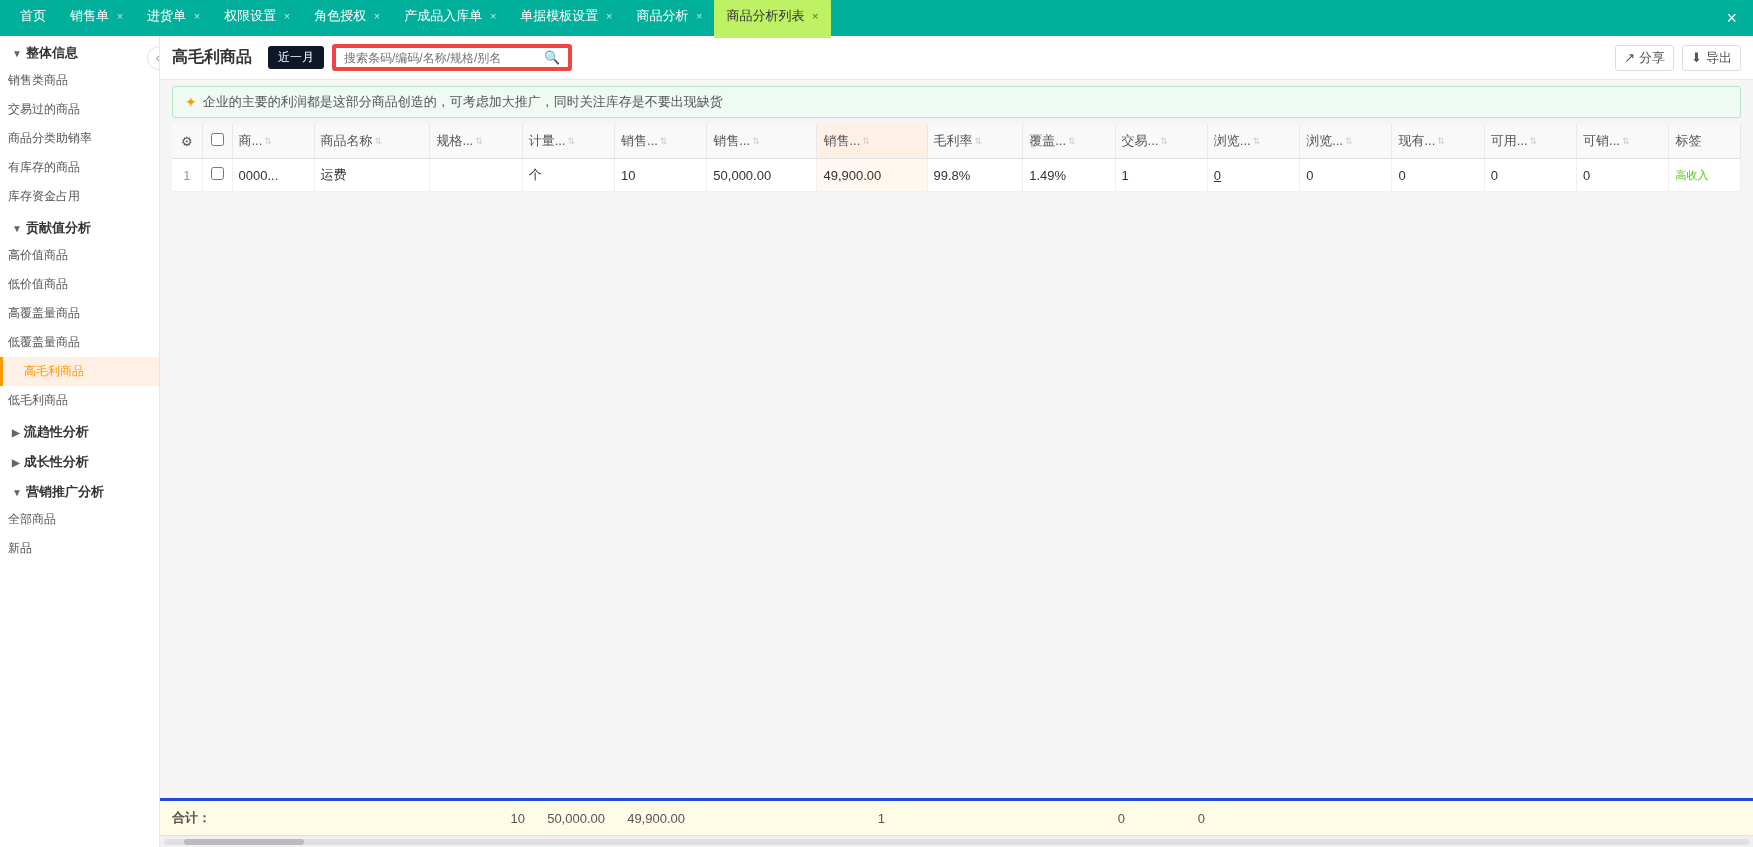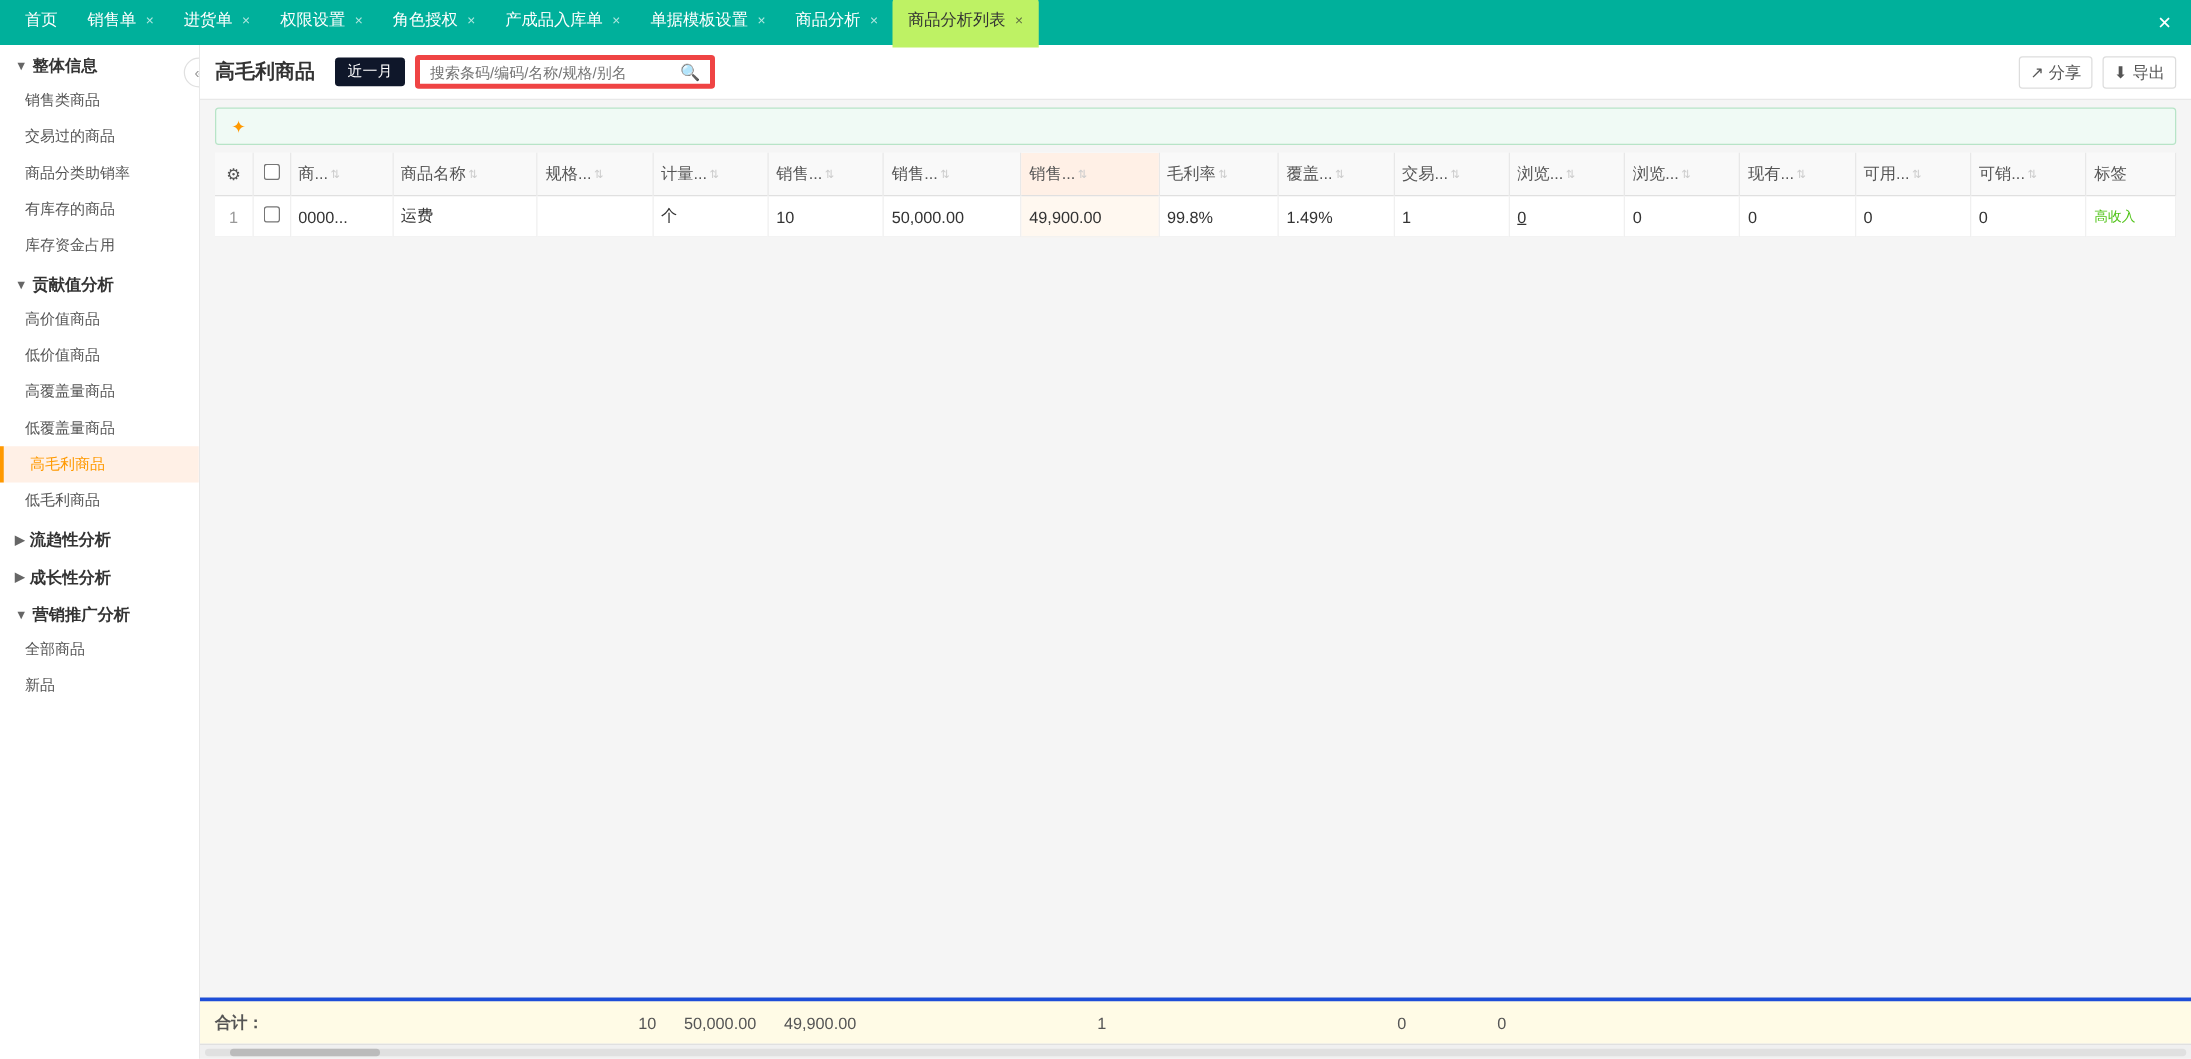--- a/index.html
+++ b/index.html
@@ -79,21 +79,21 @@
       display: flex;
       align-items: center;
       cursor: pointer;
     }
     .sidebar-section-header .arrow {
       font-size: 10px;
       margin-right: 4px;
       color: #666;
     }
     .sidebar-item {
-      padding: 6px 12px 6px 20px;
+      padding: 6px 12px 6px 8px;
       color: #555;
       cursor: pointer;
       font-size: 12px;
     }
     .sidebar-item.active {
       background: #fff0e6;
       color: #f90;
       border-left: 3px solid #f90;
       padding-left: 21px;
     }
@@ -382,20 +382,21 @@
         </button>
         <button class="toolbar-btn">
           <span>⬇</span>
           <span>导出</span>
         </button>
       </div>
     </div>
 
     <div class="alert-banner">
       <span class="alert-icon">✦</span>
+      <span>企业的主要的利润都是这部分商品创造的，可考虑加大推广，同时关注库存是不要出现缺货</span>
     </div>
 
     <div class="table-wrapper">
       <table>
         <thead>
           <tr>
             <th style="width:30px;text-align:center;">
               <span>⚙</span>
             </th>
             <th class="checkbox-col">

